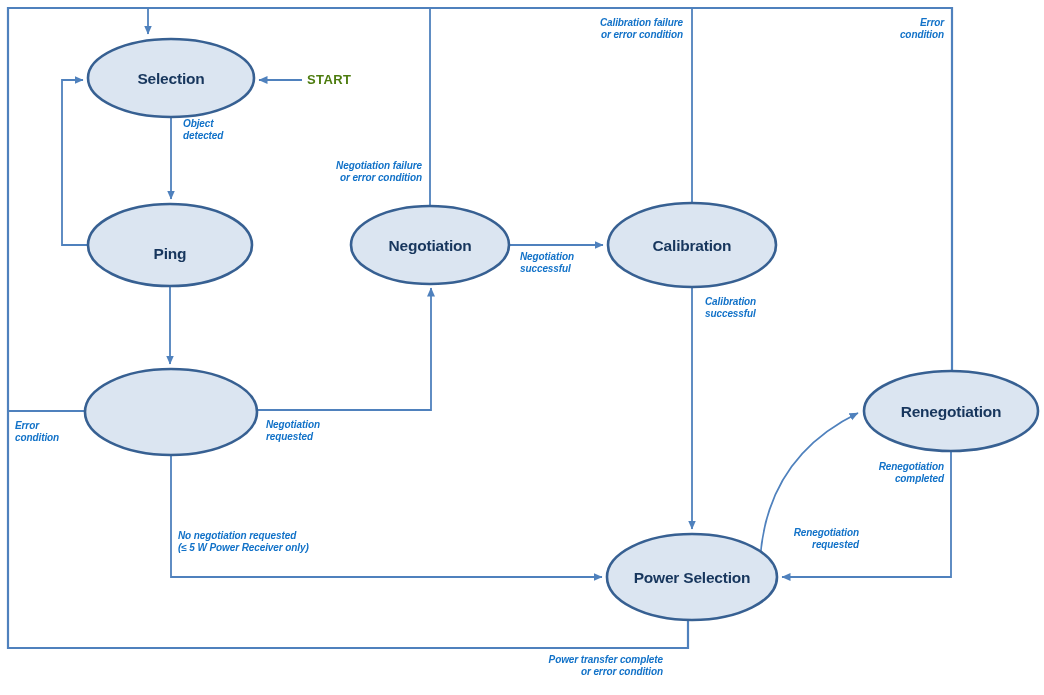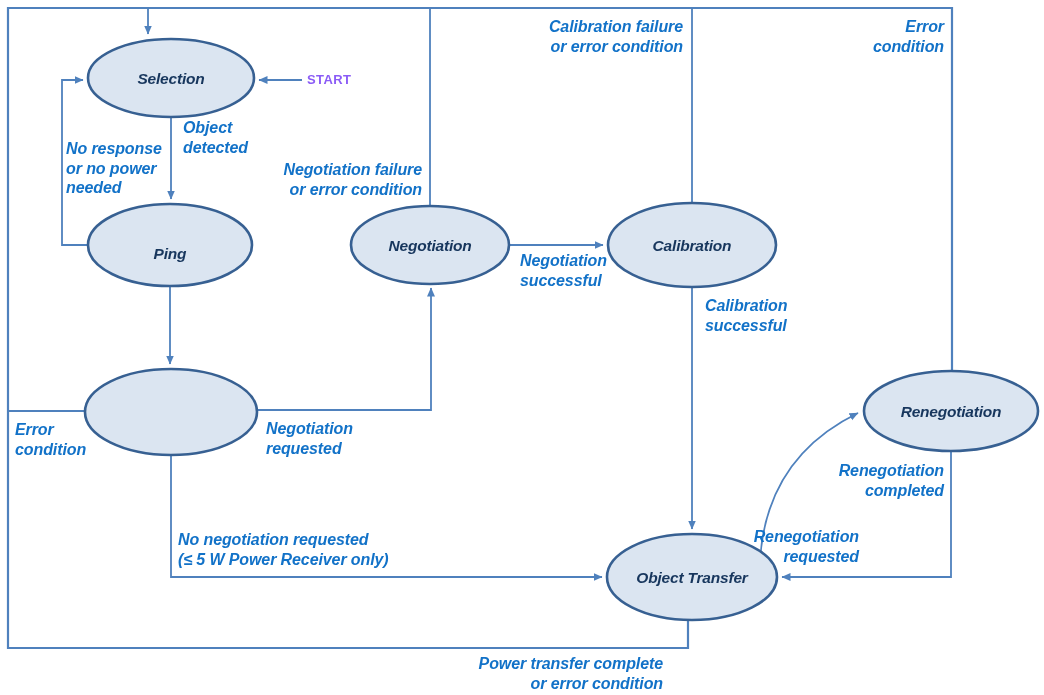--- a/index.html
+++ b/index.html
@@ -10,40 +10,39 @@
     font-family:"Liberation Sans", sans-serif;
     overflow:hidden;
   }
   #wires { position:absolute; left:0; top:0; }
   .state-label {
     position:absolute;
     transform:translate(-50%,-50%);
     color:#17365d;
     font-size:15.5px;
     font-weight:bold;
-    font-style:italic;
     text-align:center;
     line-height:1.18;
     white-space:pre-line;
     letter-spacing:-0.2px;
   }
   .lbl {
     position:absolute;
     color:#1272c8;
-    font-size:16px;
+    font-size:10px;
     font-weight:bold;
     font-style:italic;
     line-height:1.22;
     white-space:pre-line;
     letter-spacing:-0.1px;
   }
   .lbl.r { text-align:right; }
   .start-lbl {
     position:absolute;
-    color:#8b5cf6;
+    color:#4d7c0f;
     font-size:13px;
     font-weight:bold;
     letter-spacing:0.4px;
   }
 </style>
 </head>
 <body>
 
 <div id="canvas">
 
@@ -90,31 +89,28 @@
     <ellipse cx="430" cy="245" rx="79" ry="39" fill="#dbe5f1" stroke="#376092" stroke-width="2.6"></ellipse>
     <ellipse cx="692" cy="245" rx="84" ry="42" fill="#dbe5f1" stroke="#376092" stroke-width="2.6"></ellipse>
     <ellipse cx="692" cy="577" rx="85" ry="43" fill="#dbe5f1" stroke="#376092" stroke-width="2.6"></ellipse>
     <ellipse cx="951" cy="411" rx="87" ry="40" fill="#dbe5f1" stroke="#376092" stroke-width="2.6"></ellipse>
   </svg>
 
   <div class="state-label" style="left:171px; top:79px;">Selection</div>
   <div class="state-label" style="left:170px; top:254px;">Ping</div>
   <div class="state-label" style="left:430px; top:246px;">Negotiation</div>
   <div class="state-label" style="left:692px; top:246px;">Calibration</div>
-  <div class="state-label" style="left:692px; top:578px;">Object Transfer</div>
+  <div class="state-label" style="left:692px; top:578px;">Power Selection</div>
   <div class="state-label" style="left:951px; top:412px;">Renegotiation</div>
 
   <div class="start-lbl" style="left:307px; top:72px;">START</div>
 
   <div class="lbl" style="left:183px; top:118px;">Object
 detected</div>
 
-  <div class="lbl" style="left:66px; top:139px;">No response
-or no power
-needed</div>
 
 
   <div class="lbl" style="left:15px; top:420px;">Error
 condition</div>
 
   <div class="lbl" style="left:266px; top:419px;">Negotiation
 requested</div>
 
   <div class="lbl" style="left:178px; top:530px;">No negotiation requested
 (≤ 5 W Power Receiver only)</div>

